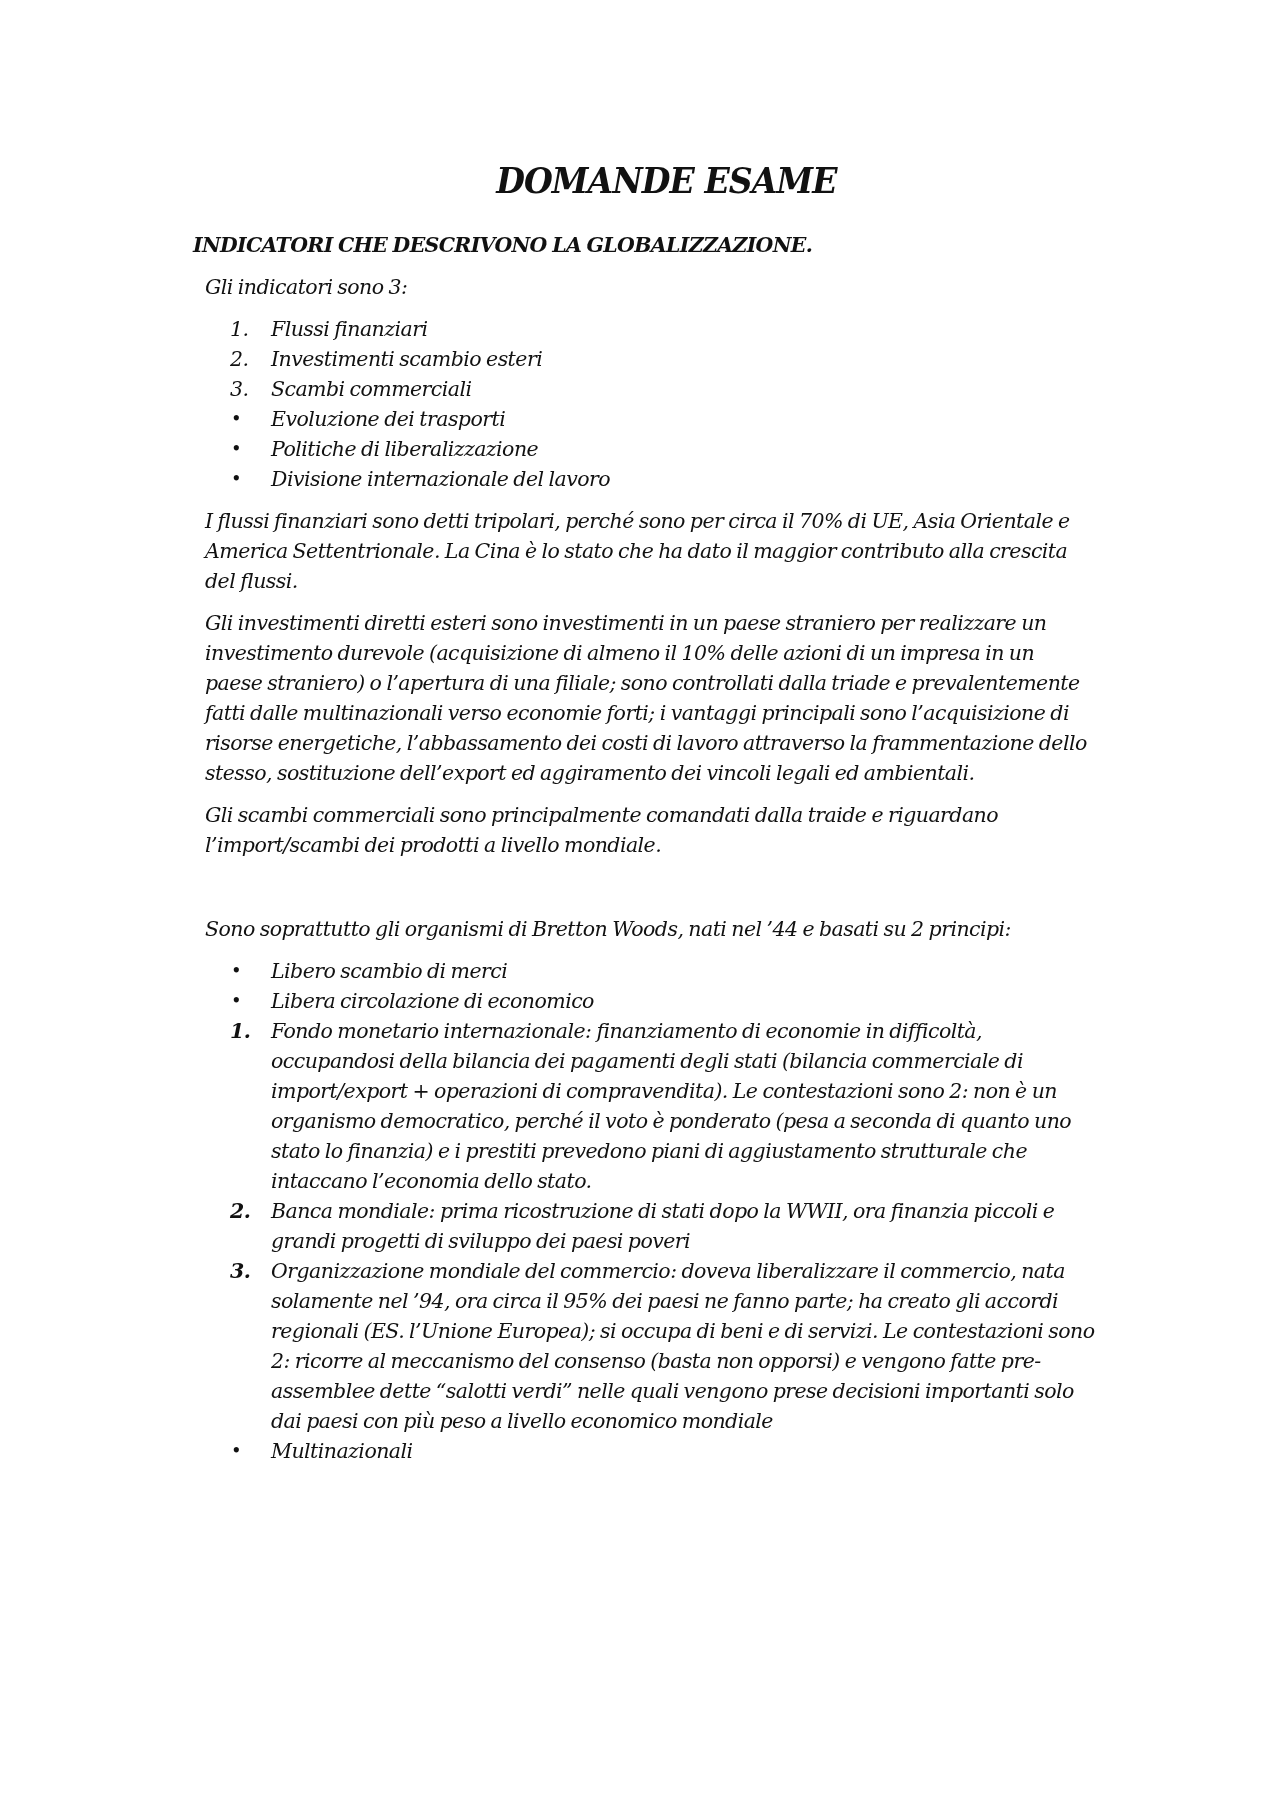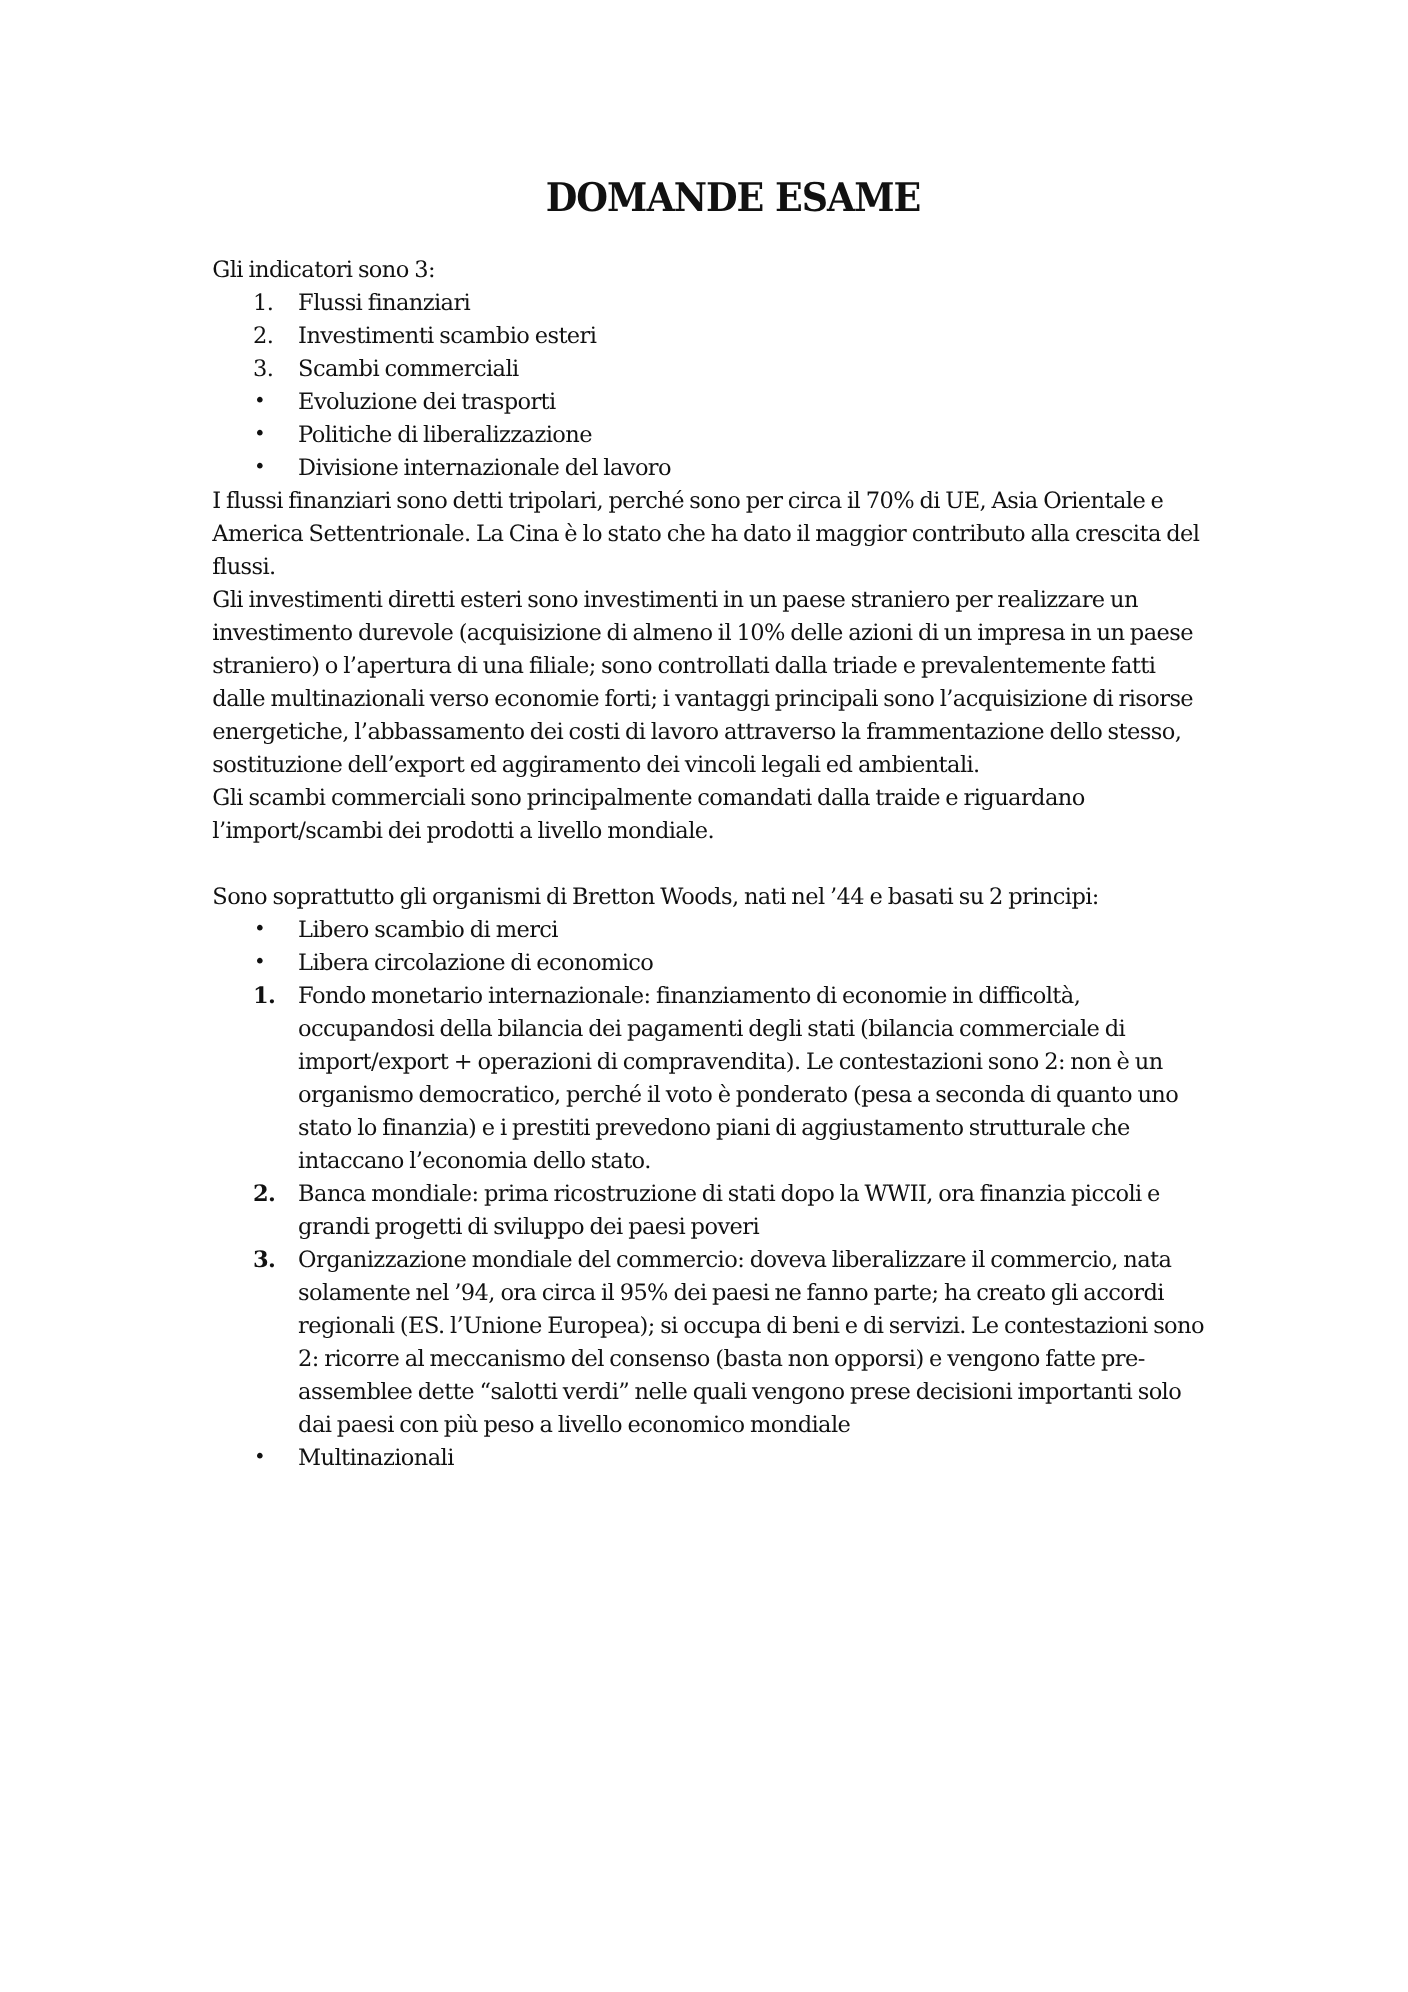--- a/index.html
+++ b/index.html
@@ -13,20 +13,21 @@
       position: relative;
       overflow: hidden;
       font-family: "DejaVu Serif", "Liberation Serif", serif;
       color: #111111;
     }
     .page {
       position: absolute;
       left: 193px;
       top: 150px;
       width: 910px;
+      font-style: italic;
     }
     .title {
       text-align: center;
       font-family: "DejaVu Serif", "Liberation Serif", serif;
       font-weight: bold;
       font-size: 36px;
       letter-spacing: -1px;
       margin: 0 0 20px 0;
       padding-left: 40px;
       line-height: 60px;
@@ -39,21 +40,21 @@
       word-spacing: -1px;
     }
     .heading {
       font-weight: bold;
       font-size: 20.5px;
       line-height: 30px;
       letter-spacing: -0.7px;
       margin: 0;
     }
     p {
-      margin: 0;
+      margin: 12px;
     }
     ol, ul {
       margin: 0;
       padding: 0;
       list-style: none;
     }
     li {
       position: relative;
       padding-left: 78px;
     }
@@ -74,20 +75,21 @@
     }
   </style>
 </head>
 <body>
 
 <div class="page">
 
   <h1 class="title">DOMANDE ESAME</h1>
 
   <section class="txt">
+    <h2 class="heading">INDICATORI CHE DESCRIVONO LA GLOBALIZZAZIONE.</h2>
     <p>Gli indicatori sono 3:</p>
     <ol>
       <li>
         <span class="marker">1.</span>
         <span>Flussi finanziari</span>
       </li>
       <li>
         <span class="marker">2.</span>
         <span>Investimenti scambio esteri</span>
       </li>

